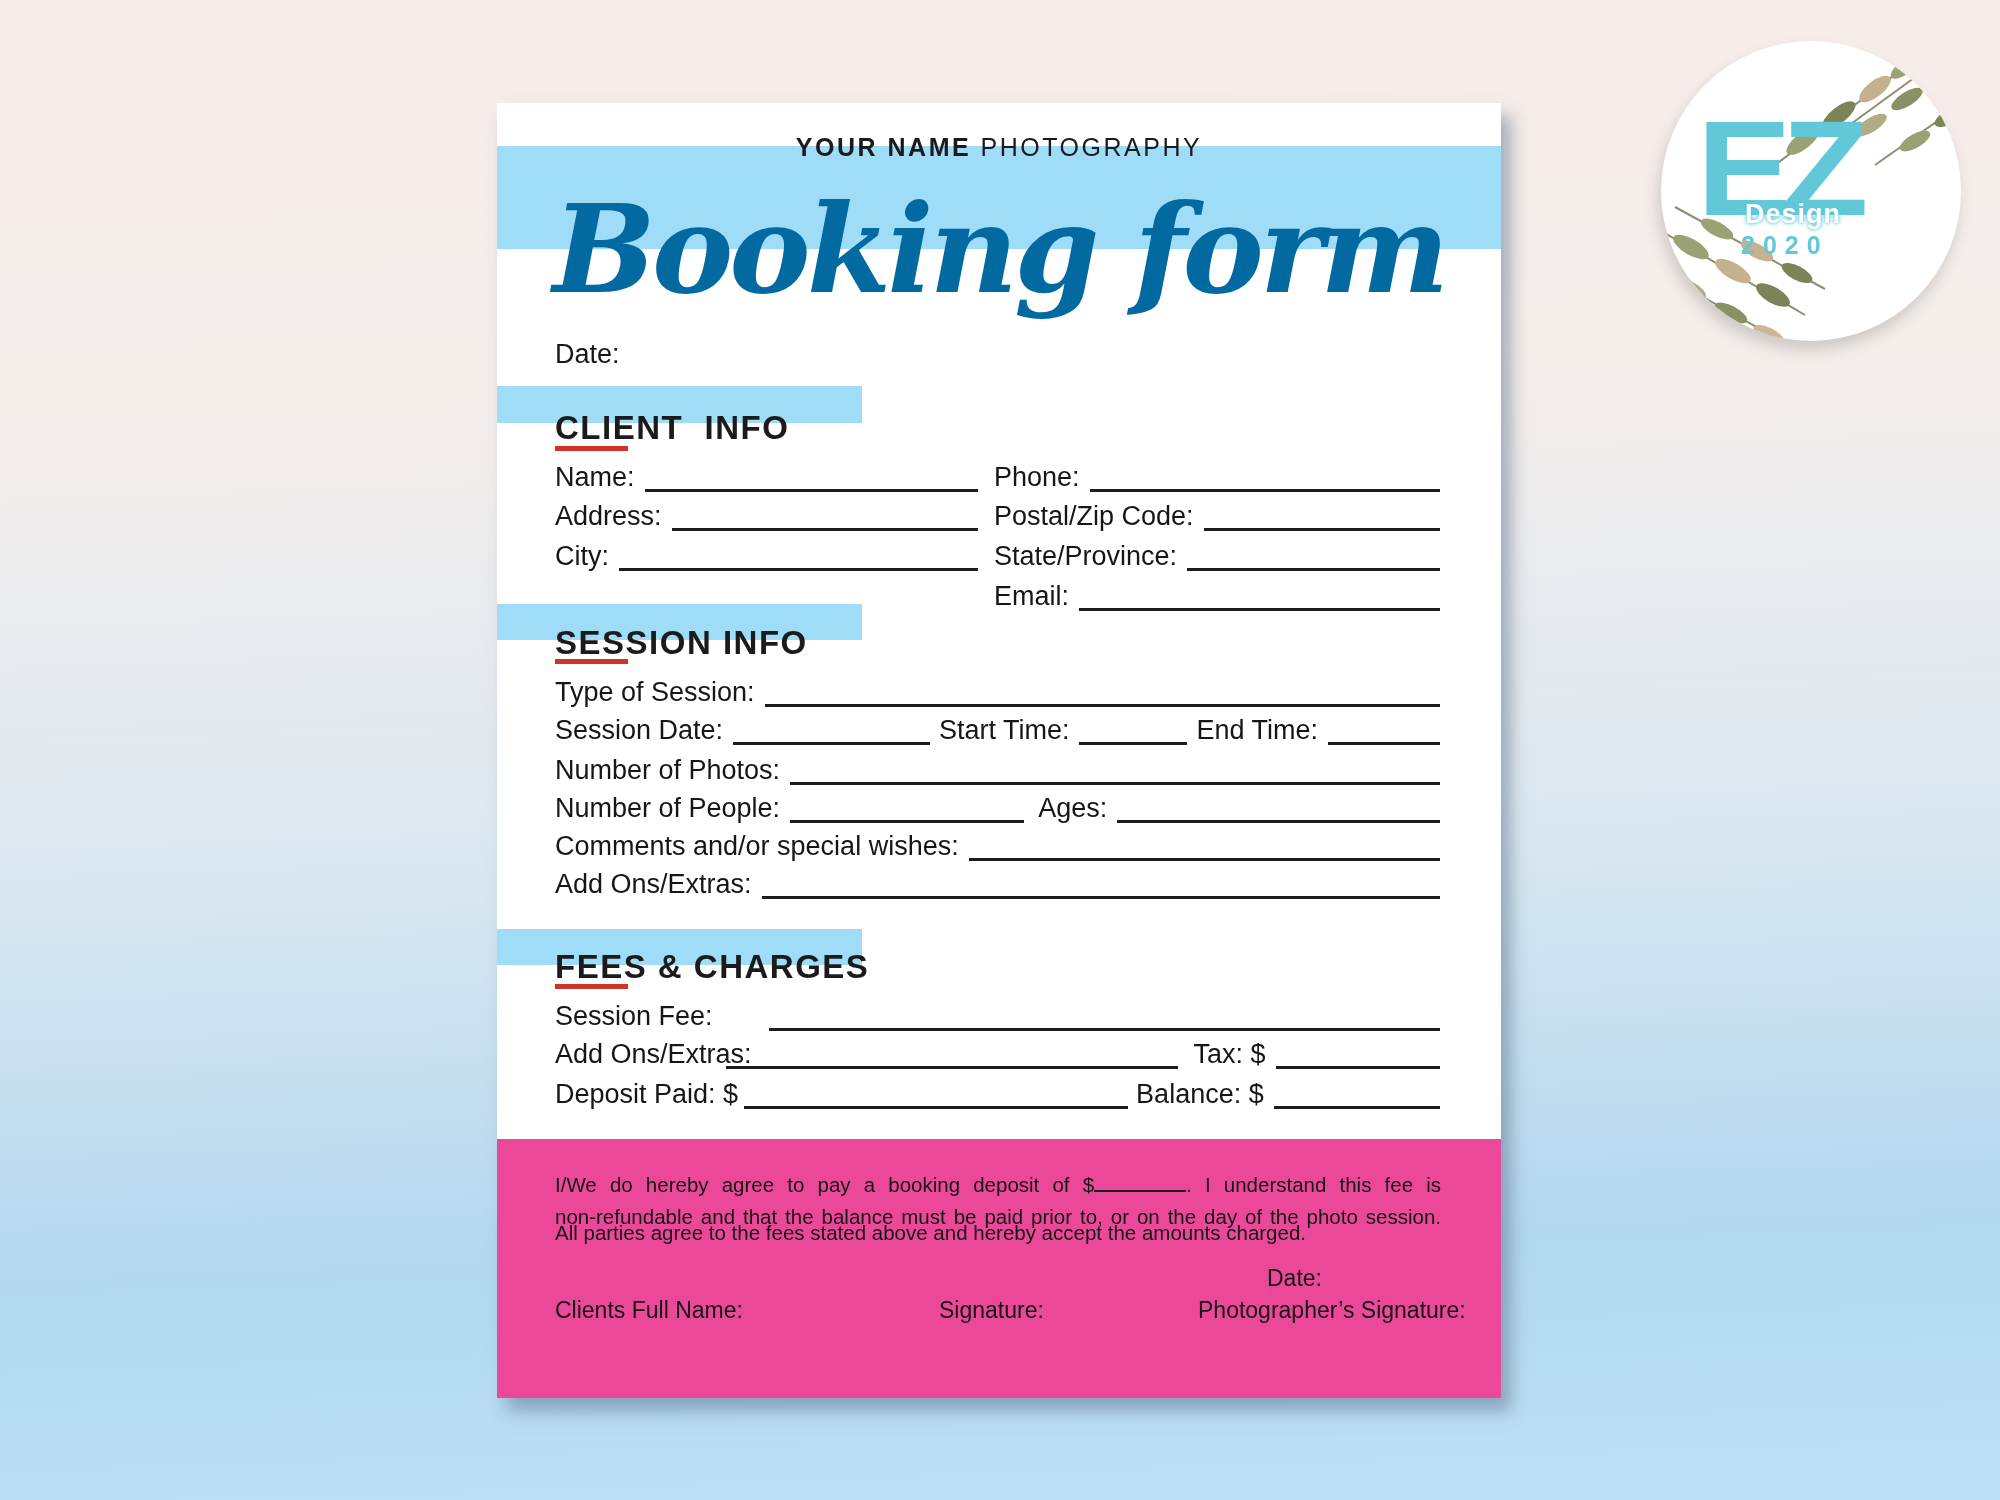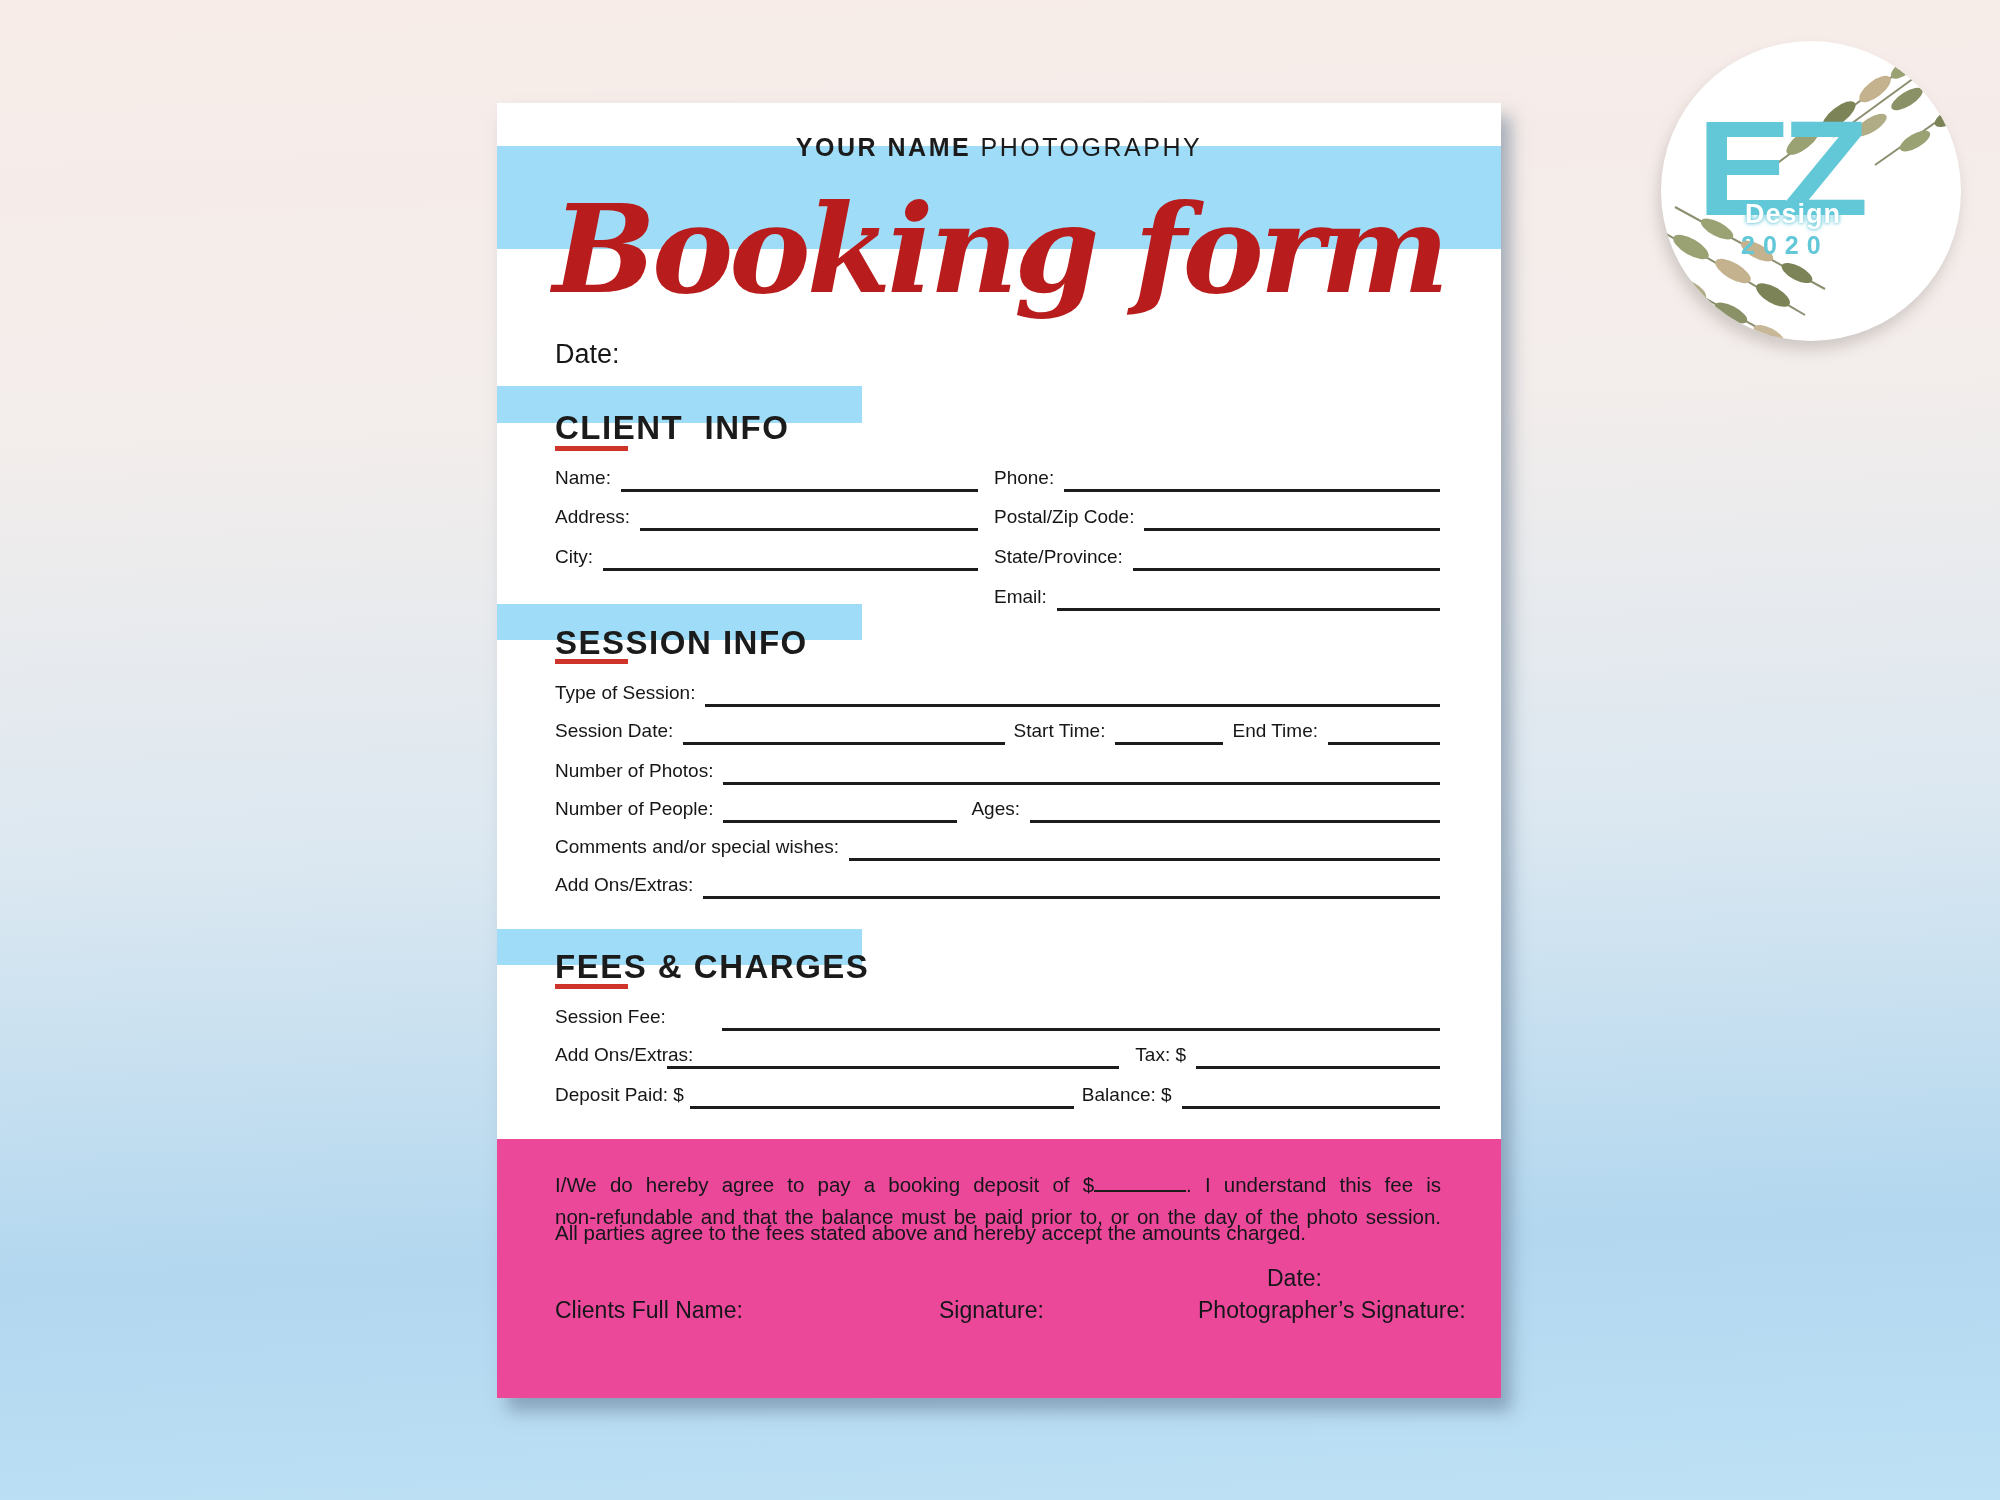--- a/index.html
+++ b/index.html
@@ -9,30 +9,30 @@
   
   .page{position:absolute;left:497px;top:103px;width:1004px;height:1295px;background:#ffffff;
     box-shadow:10px 13px 16px rgba(90,110,135,.5);}
   .band{position:absolute;background:#9fdcf7;}
   .band.header{left:0;top:43px;width:100%;height:103px;}
   .brand{position:absolute;left:0;top:30px;width:100%;text-align:center;font-size:25px;
     letter-spacing:2.5px;color:#1b1b1b;white-space:pre;}
   .brand b{font-weight:700;}
   .script-title{position:absolute;left:0;top:58px;width:100%;text-align:center;
     font-family:"DejaVu Serif",serif;font-style:italic;font-weight:700;font-size:122px;
-    letter-spacing:-4px;color:#b91c1c;line-height:1.45;}
+    letter-spacing:-4px;color:#0369a1;line-height:1.45;}
   .datelbl{position:absolute;left:58px;top:236px;font-size:27px;color:#161616;}
   
   .band.sec{left:0;width:365px;height:37px;}
   .sech{position:absolute;left:58px;font-size:33px;font-weight:700;letter-spacing:1.5px;
     color:#1b1b1b;white-space:pre;line-height:33px;}
   .redline{position:absolute;left:58px;width:73px;height:5px;background:#cf342b;}
   
   .frow{position:absolute;left:58px;right:61px;display:flex;align-items:flex-end;height:31px;
-    font-size:19px;color:#161616;}
+    font-size:27px;color:#161616;}
   .lbl{white-space:pre;flex:0 0 auto;line-height:29px;}
   .ln{border-bottom:3px solid #1c1c1c;height:100%;margin-left:10px;}
   .f1{flex:1 1 auto;}
   .half-l{flex:0 0 423px;display:flex;align-items:flex-end;}
   .half-r{flex:1 1 auto;display:flex;align-items:flex-end;margin-left:16px;}
   .half-l .ln,.half-r .ln{flex:1 1 auto;}
   
   .agreement{position:absolute;left:0;top:1036px;width:100%;height:259px;background:#ec4899;}
   .agr-line{position:absolute;left:58px;width:886px;font-size:20.5px;color:#14161a;
     line-height:31px;white-space:nowrap;}

